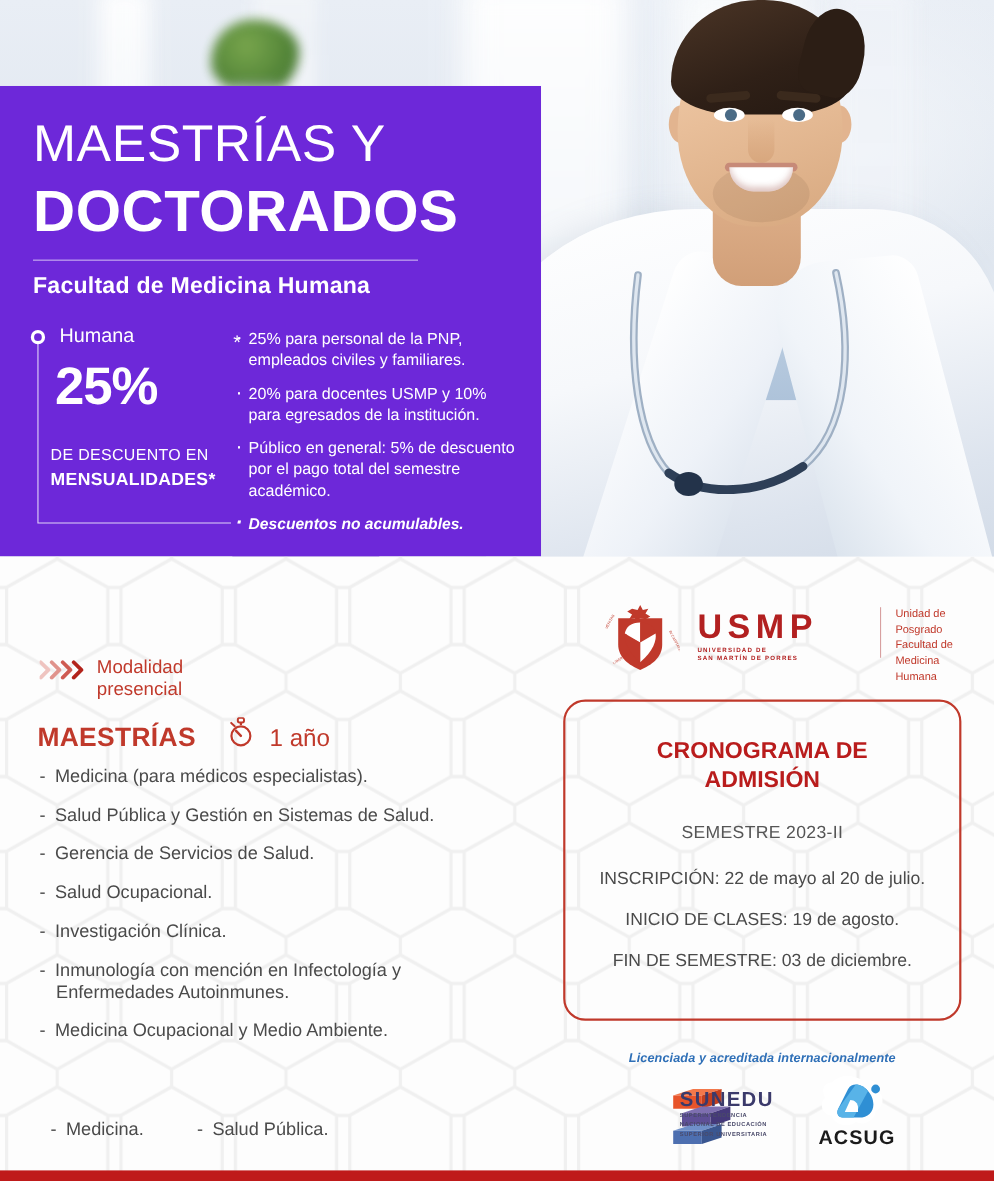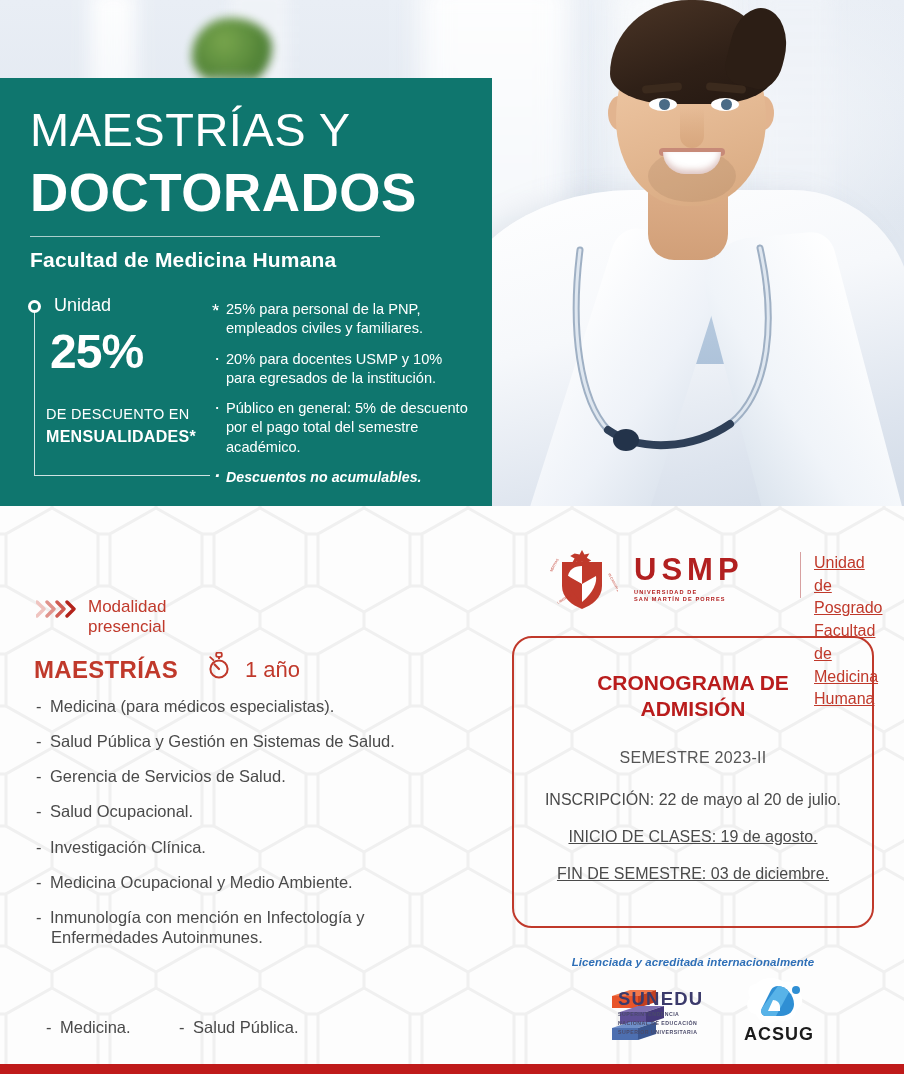--- a/index.html
+++ b/index.html
@@ -115,21 +115,21 @@
     background:#c78a78; border-radius:8px;}
   .doc-chin{position:absolute; left:218px; top:150px; width:88px; height:52px;
     background:rgba(90,62,40,.10); border-radius:50%;}
 
   
   .steth{position:absolute; left:0; top:0; width:474px; height:535px;}
 
   
   .red-panel{
     position:absolute; left:0; top:78px; width:492px; height:428px;
-    background:#0f766e;
+    background:#6d28d9;
     filter:drop-shadow(0 4px 6px rgba(60,75,100,.20));
     clip-path:polygon(0 0, 492px 0, 492px 428px, 345px 428px, 278px 505px, 211px 428px, 0 428px);
     padding-bottom:0;
   }
   .rp-inner{position:absolute; left:0; top:0; width:492px; height:428px;}
 
   .title-1{
     position:absolute; left:30px; top:28px;
     color:#ffffff; font-size:47px; letter-spacing:.5px; font-weight:400; line-height:1;
   }
@@ -198,21 +198,21 @@
     opacity:1;
   }
 
   
   .usmp-row{ position:absolute; left:546px; top:42px; width:340px; height:64px; }
   .usmp-txt{ position:absolute; left:88px; top:6px; }
   .usmp-word{ font-size:31px; font-weight:bold; color:#b22020; letter-spacing:5px; line-height:1; }
   .usmp-sub1{ font-size:5.6px; color:#b22020; letter-spacing:1.1px; font-weight:bold; margin-top:4px;}
   .usmp-sub2{ font-size:5.6px; color:#b22020; letter-spacing:1.1px; font-weight:bold; margin-top:1px;}
   .usmp-div{ position:absolute; left:254px; top:4px; width:1px; height:46px; background:#d7a0a0;}
-  .usmp-unit{ position:absolute; left:268px; top:4px; color:#c0392b; font-size:16px; line-height:1.42;text-decoration:underline; }
+  .usmp-unit{ position:absolute; left:268px; top:4px; color:#c0392b; font-size:10px; line-height:1.42; }
 
   
   .modalidad{ position:absolute; left:36px; top:92px; height:22px; }
   .chevs{ position:absolute; left:0; top:2px; }
   .mod-label{ position:absolute; left:52px; top:-1px; color:#c0392b; font-size:17px; }
 
   
   .sec-maestrias{ position:absolute; left:34px; top:148px; }
   .sec-title{ color:#c0392b; font-size:24px; font-weight:bold; letter-spacing:.3px; display:inline-block; vertical-align:middle;}
   .sec-dur{ color:#c0392b; font-size:22px; display:inline-block; vertical-align:middle; margin-left:6px;text-align:center;}
@@ -236,21 +236,21 @@
   .crono{
     position:absolute; left:512px; top:130px; width:362px; height:292px;
     border:2px solid #c0392b; border-radius:20px;
     text-align:center;
   }
   .crono-title{
     margin-top:32px; color:#b91c1c; font-size:21px; font-weight:bold; line-height:1.22;
   }
   .crono-sem{ margin-top:28px; color:#555555; font-size:16px; letter-spacing:.3px;}
   .crono-line{ margin-top:24px; color:#4a4a4a; font-size:16px; }
-  .crono-line.sp{ margin-top:19px;text-decoration:underline; }
+  .crono-line.sp{ margin-top:19px; }
 
   
   .accred{ position:absolute; left:512px; top:450px; width:362px; text-align:center; }
   .accred-note{ color:#2e6fb7; font-size:11.5px; font-style:italic; font-weight:bold; letter-spacing:.1px;}
   .logos{ position:relative; margin-top:14px; height:66px; }
   .sunedu{ position:absolute; left:42px; top:0; width:170px; height:62px; }
   .sunedu-word{ position:absolute; left:64px; top:6px; font-size:18.5px; font-weight:bold;
     color:#3b3a6b; letter-spacing:1.2px; }
   .sunedu-sub{ position:absolute; left:64px; top:28px; font-size:5.2px; color:#4a4a6a;
     letter-spacing:.5px; line-height:1.7; text-align:left; font-weight:bold;}
@@ -312,21 +312,21 @@
   <div class="red-panel">
     <div class="rp-inner">
       <div class="title-1">MAESTRÍAS Y</div>
       <div class="title-2">DOCTORADOS</div>
       <div class="title-rule"></div>
       <div class="title-3">Facultad de Medicina Humana</div>
 
       <div class="disc-block">
         <div class="disc-bracket"></div>
         <div class="disc-dot"></div>
-        <div class="disc-hasta">Unidad</div>
+        <div class="disc-hasta">Humana</div>
         <div class="disc-pct">25%</div>
         <div class="disc-l1">DE DESCUENTO EN</div>
         <div class="disc-l2">MENSUALIDADES*</div>
       </div>
 
       <div class="bullets">
         <div class="b-star">*</div>
         <div class="b-item">25% para personal de la PNP, empleados civiles y familiares.</div>
         <div class="b-item">20% para docentes USMP y 10% para egresados de la institución.</div>
         <div class="b-item">Público en general: 5% de descuento por el pago total del semestre académico.</div>
@@ -406,25 +406,25 @@
       </span>
       <span class="sec-dur">1 año</span>
     </div>
 
     <div class="prog-list">
       <div class="prog-item">Medicina (para médicos especialistas).</div>
       <div class="prog-item">Salud Pública y Gestión en Sistemas de Salud.</div>
       <div class="prog-item">Gerencia de Servicios de Salud.</div>
       <div class="prog-item">Salud Ocupacional.</div>
       <div class="prog-item">Investigación Clínica.</div>
-      <div class="prog-item">Medicina Ocupacional y Medio Ambiente.</div>
       <div class="prog-item">
         <span>Inmunología con mención en Infectología y</span>
         <span class="cont">Enfermedades Autoinmunes.</span>
       </div>
+      <div class="prog-item">Medicina Ocupacional y Medio Ambiente.</div>
     </div>
 
     <div class="doc-list">
       <span class="doc-li">Medicina.</span>
       <span class="doc-li second">Salud Pública.</span>
     </div>
 
     <div class="crono">
       <div class="crono-title">
         <div>CRONOGRAMA DE</div>

